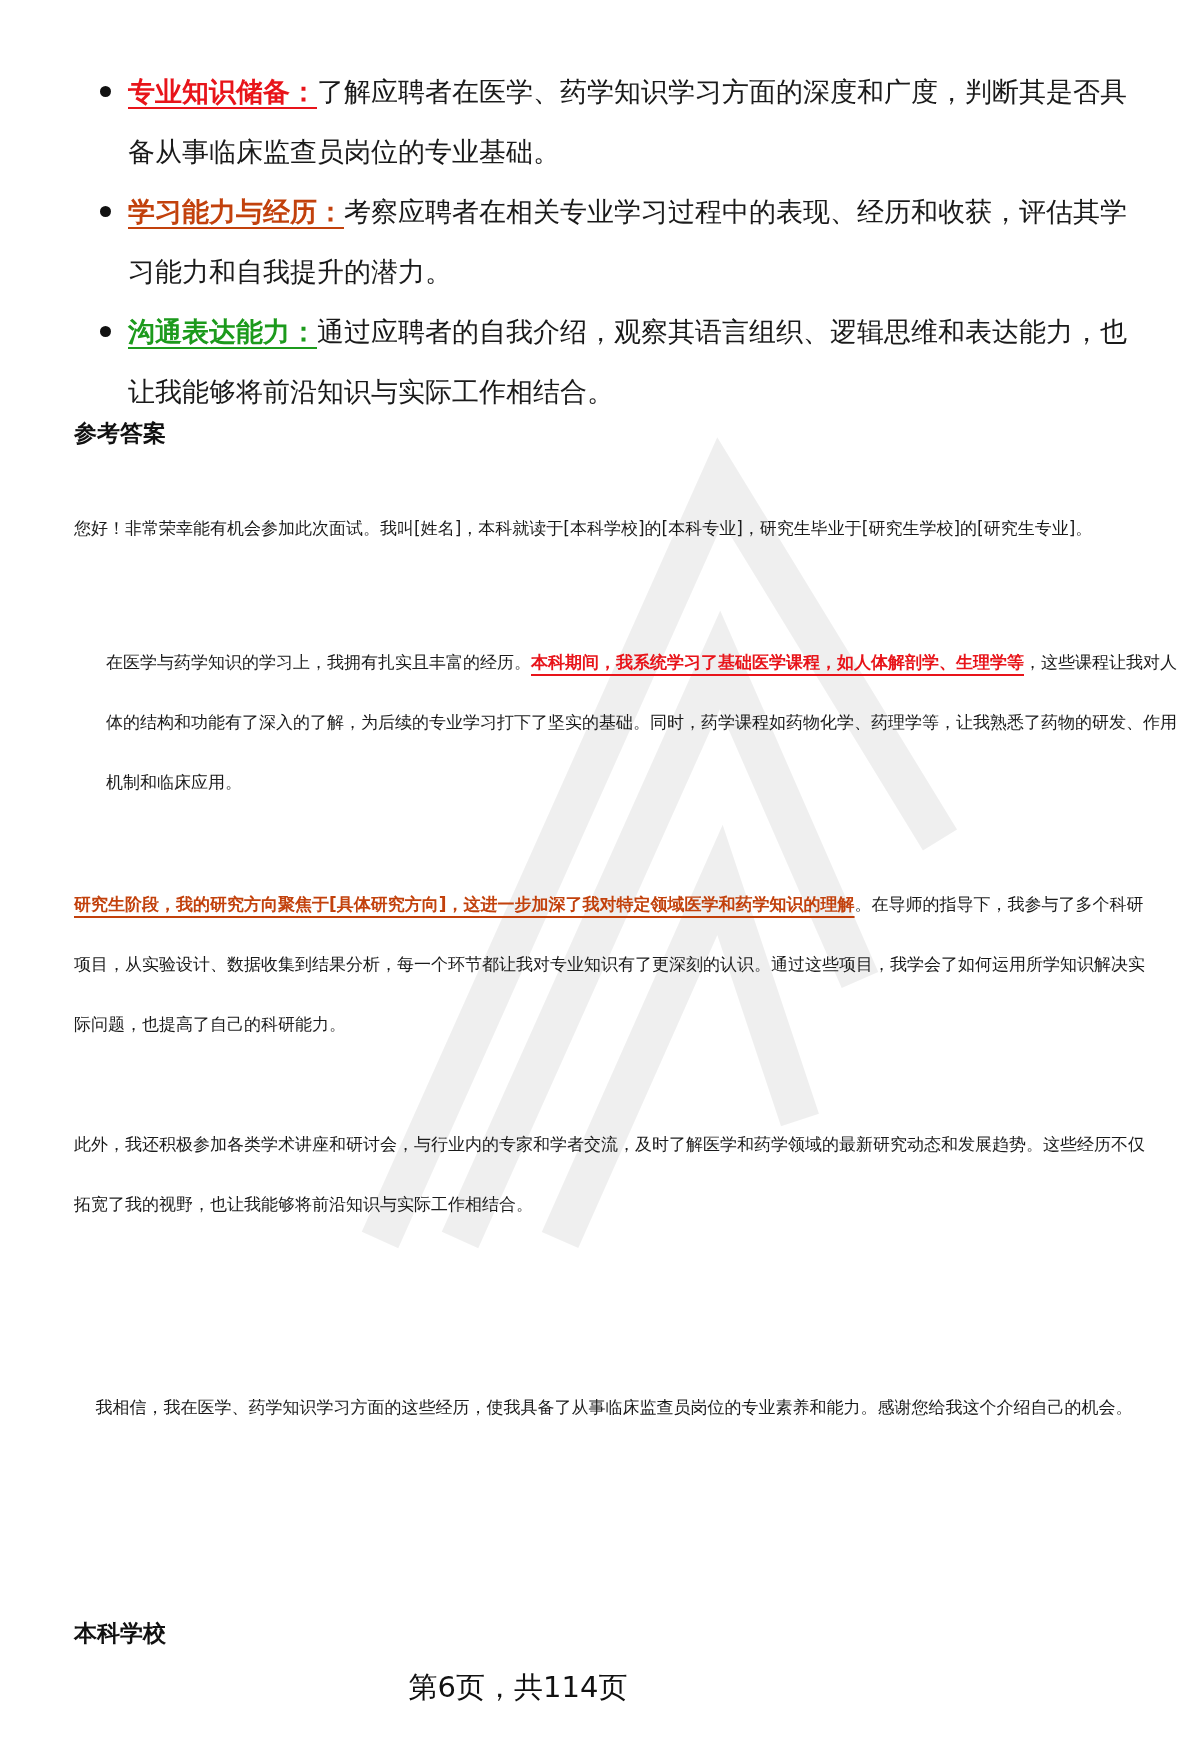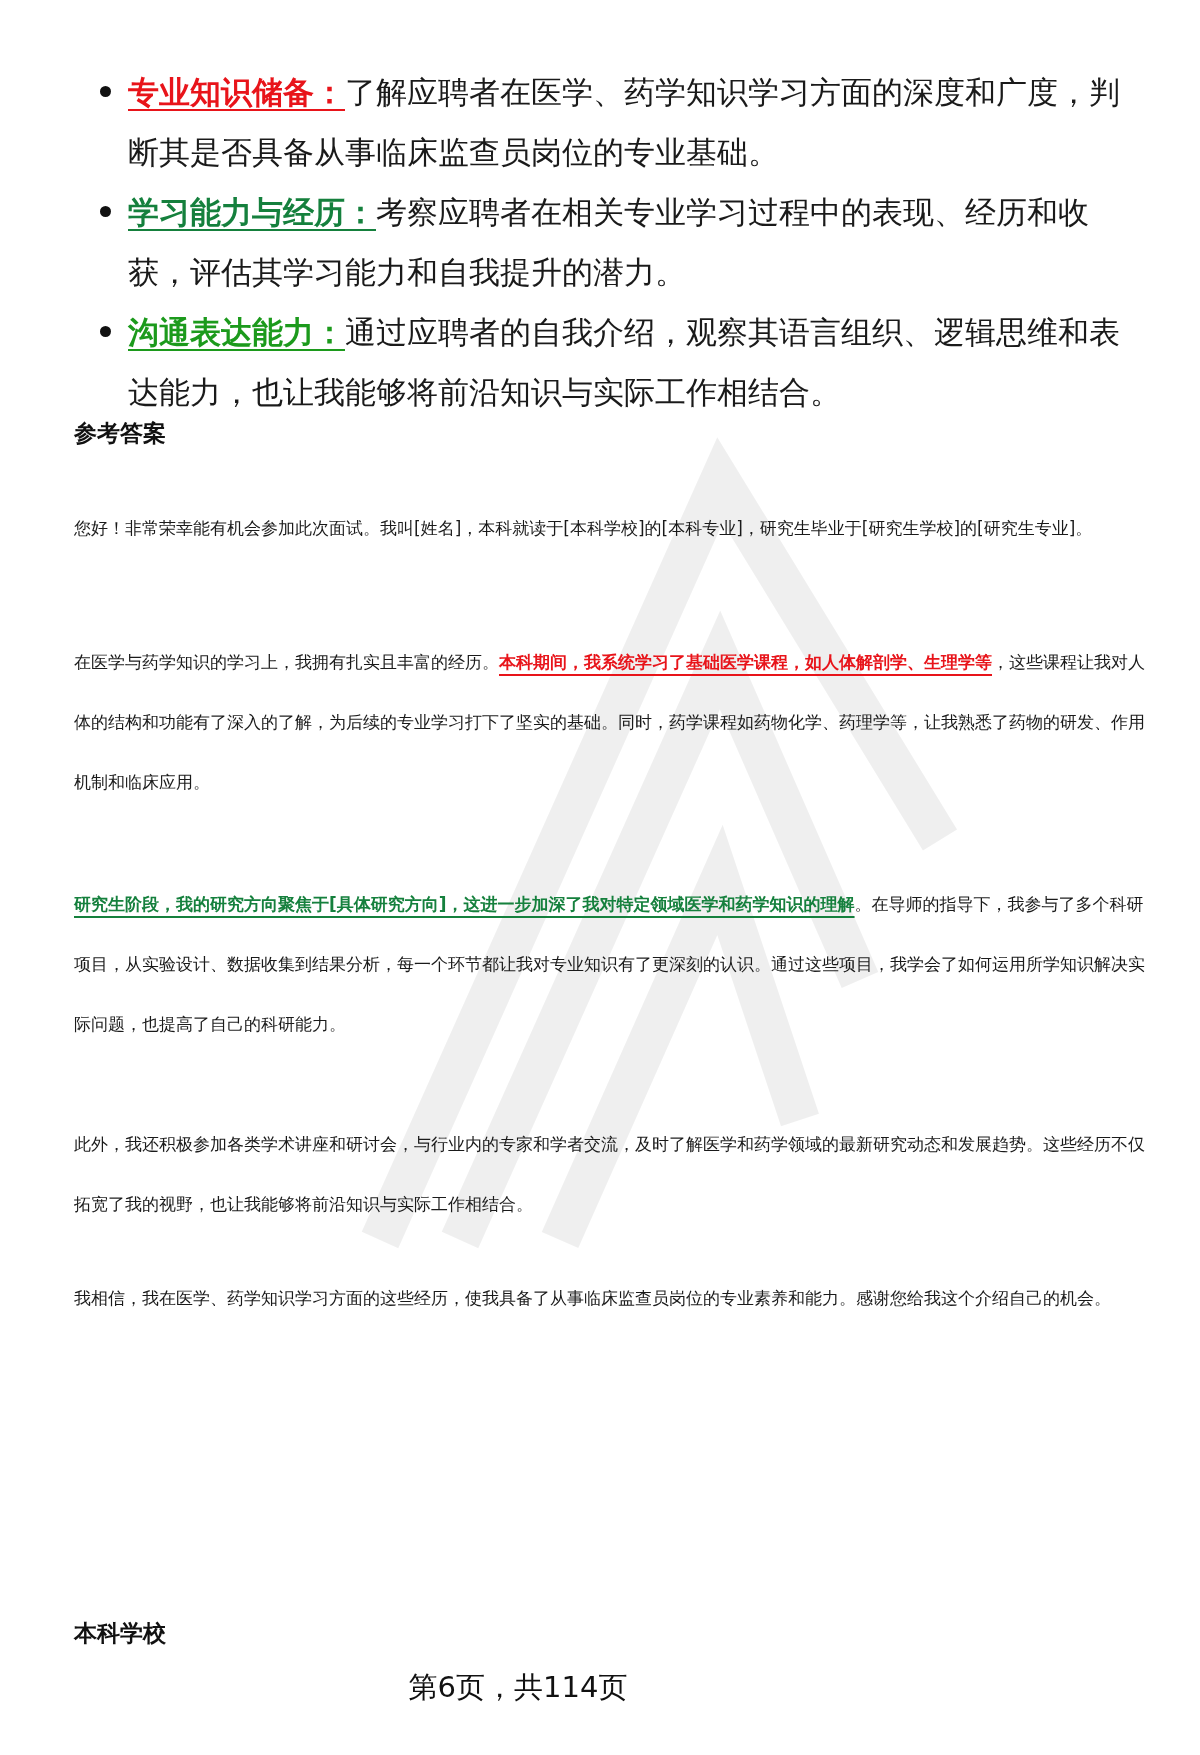--- a/index.html
+++ b/index.html
@@ -7,28 +7,28 @@
     width: 1200px; height: 1755px; position: relative; overflow: hidden;
     font-family: "DejaVu Sans", "Liberation Sans", sans-serif;
     color: #1a1a1a;
   }
   .page { position: absolute; left: 0; top: 0; width: 1200px; height: 1755px; }
   .watermark {
     position: absolute; left: 300px; top: 420px; width: 700px; height: 900px;
     opacity: 0.06; pointer-events: none;
   }
   .bullets { position: absolute; left: 96px; top: 62px; width: 1050px; margin: 0; padding: 0; list-style: none; }
-  .bullets li { position: relative; padding-left: 32px; font-size: 31px; line-height: 60px; margin: 0; }
+  .bullets li { position: relative; padding-left: 32px; font-size: 27px; line-height: 60px; margin: 0; }
   .bullets li::before {
     content: ""; position: absolute; left: 4px; top: 24px; width: 11px; height: 11px;
     border-radius: 50%; background: #111;
   }
   .kw { font-weight: bold; text-decoration: underline; text-underline-offset: 6px; text-decoration-thickness: 2px; }
   .red { color: #e8141a; }
-  .blue { color: #15803d; }
+  .blue { color: #c2410c; }
   .green { color: #1c9a1c; }
   h2 { position: absolute; left: 74px; margin: 0; font-size: 23px; font-weight: bold; color: #111; }
   .para { position: absolute; left: 74px; width: 1080px; margin: 0; font-size: 17px; line-height: 60px; }
   .footer { position: absolute; left: 0; width: 1036px; top: 1668px; text-align: center; font-size: 29px; color: #111; }
 </style>
 </head>
 <body>
 
 <div class="page">
 
@@ -49,28 +49,28 @@
     </li>
     <li>
       <span class="kw green">沟通表达能力：</span><span>通过应聘者的自我介绍，观察其语言组织、逻辑思维和表达能力，也让我能够将前沿知识与实际工作相结合。</span>
     </li>
   </ul>
 
   <h2 style="top:418px;">参考答案</h2>
 
   <p class="para" style="top:498px;">您好！非常荣幸能有机会参加此次面试。我叫[姓名]，本科就读于[本科学校]的[本科专业]，研究生毕业于[研究生学校]的[研究生专业]。</p>
 
-  <p class="para" style="top:632px;">
+  <p class="para" style="top:632px;margin-left:32px;">
     <span>在医学与药学知识的学习上，我拥有扎实且丰富的经历。</span><span class="kw red">本科期间，我系统学习了基础医学课程，如人体解剖学、生理学等</span><span>，这些课程让我对人体的结构和功能有了深入的了解，为后续的专业学习打下了坚实的基础。同时，药学课程如药物化学、药理学等，让我熟悉了药物的研发、作用机制和临床应用。</span>
   </p>
 
   <p class="para" style="top:874px;">
     <span class="kw blue">研究生阶段，我的研究方向聚焦于[具体研究方向]，这进一步加深了我对特定领域医学和药学知识的理解</span><span>。在导师的指导下，我参与了多个科研项目，从实验设计、数据收集到结果分析，每一个环节都让我对专业知识有了更深刻的认识。通过这些项目，我学会了如何运用所学知识解决实际问题，也提高了自己的科研能力。</span>
   </p>
 
   <p class="para" style="top:1114px;">此外，我还积极参加各类学术讲座和研讨会，与行业内的专家和学者交流，及时了解医学和药学领域的最新研究动态和发展趋势。这些经历不仅拓宽了我的视野，也让我能够将前沿知识与实际工作相结合。</p>
 
-  <p class="para" style="top:1268px;">我相信，我在医学、药学知识学习方面的这些经历，使我具备了从事临床监查员岗位的专业素养和能力。感谢您给我这个介绍自己的机会。</p>
+  <p class="para" style="top:1377px;text-align:center;">我相信，我在医学、药学知识学习方面的这些经历，使我具备了从事临床监查员岗位的专业素养和能力。感谢您给我这个介绍自己的机会。</p>
 
   <h2 style="top:1618px;">本科学校</h2>
 
   <div class="footer">第6页，共114页</div>
 </div>
 
 </body></html>

